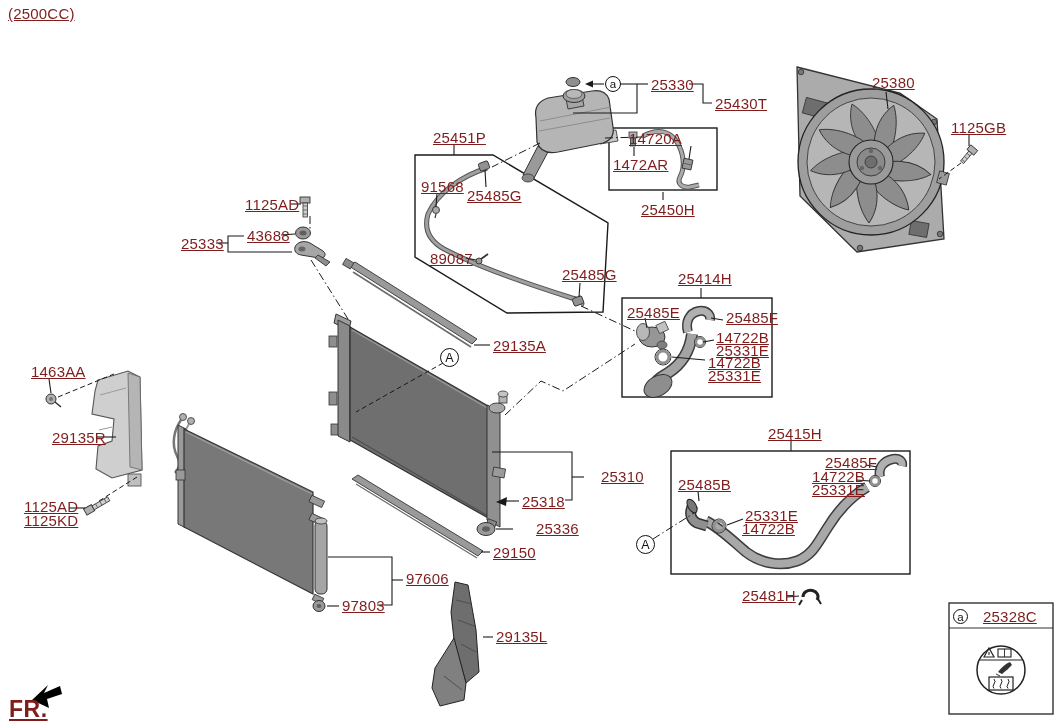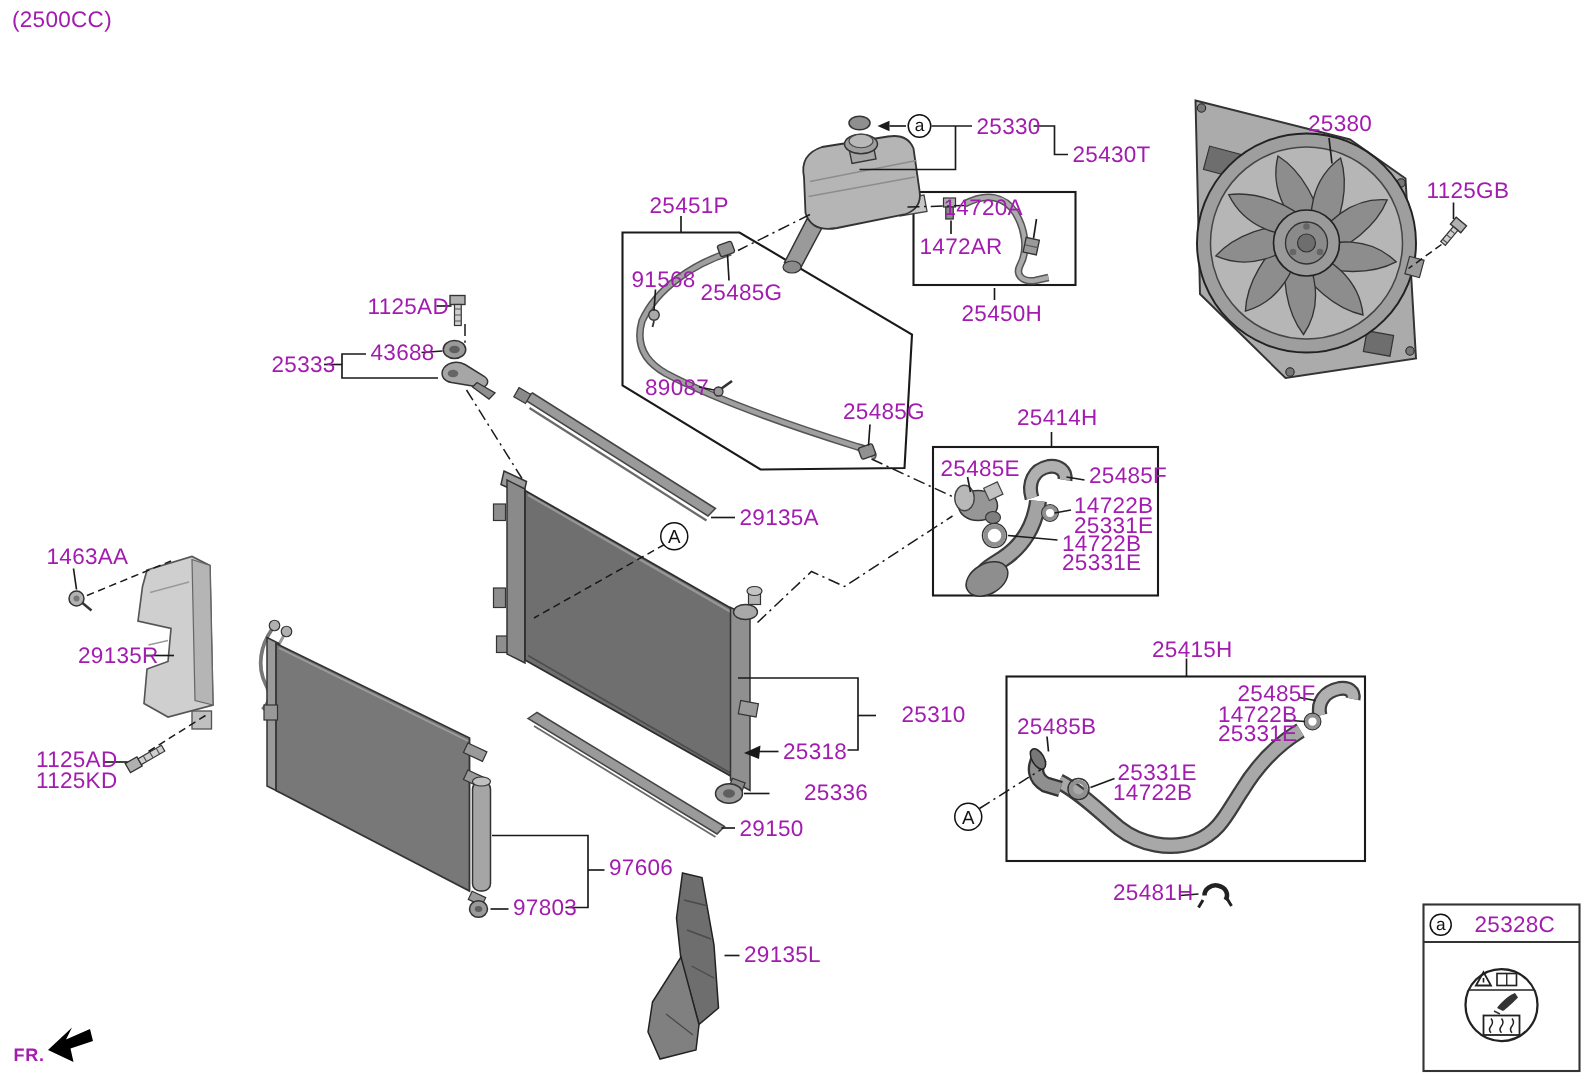--- a/index.html
+++ b/index.html
@@ -1,26 +1,26 @@
 <!DOCTYPE html>
 <html><head>
 <meta charset="utf-8">
 <style>
   html,body{margin:0;padding:0;background:#fff;}
   .stage{position:relative;width:1063px;height:727px;background:#ffffff;overflow:hidden;
          font-family:"Liberation Sans",sans-serif;color:#111;}
   .stage svg{position:absolute;left:0;top:0;}
-  .lbl{position:absolute;font-size:15px;line-height:1.05;white-space:nowrap;color:#a21caf;
-       letter-spacing:0.2px;}
+  .lbl{position:absolute;font-size:15px;line-height:1.05;white-space:nowrap;color:#7f1d1d;
+       letter-spacing:0.2px;text-decoration:underline;}
   .circ{position:absolute;border:1.4px solid #111;border-radius:50%;background:#fff;
         display:flex;align-items:center;justify-content:center;font-size:11.5px;box-sizing:border-box;}
   .circ.big{width:19px;height:19px;font-size:12.5px;}
   .circ.small{width:16px;height:16px;}
   .title{font-size:15px;}
-  .fr{font-size:12px;font-weight:bold;letter-spacing:0.5px;}
+  .fr{font-size:23px;font-weight:bold;letter-spacing:0.5px;}
 </style>
 </head>
 <body>
 
 <div class="stage">
 
 <svg width="1063" height="727" viewBox="0 0 1063 727">
 
   <g fill="#fff" stroke="#1a1a1a" stroke-width="1.4">
     <polygon points="415,155 493,155 608,223 603,312 507,313 415,257"></polygon>

